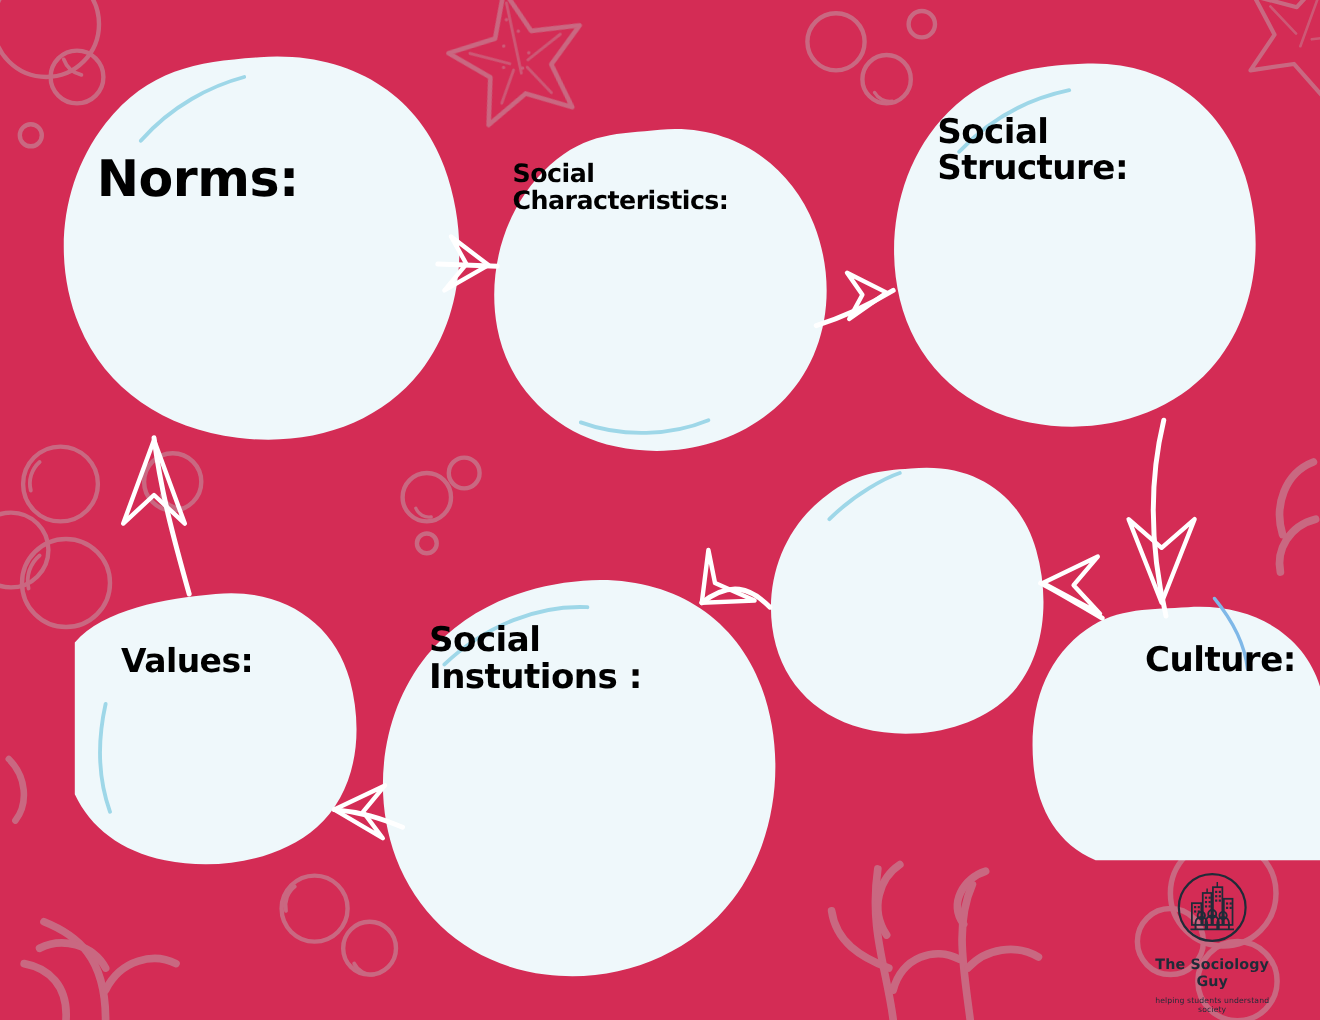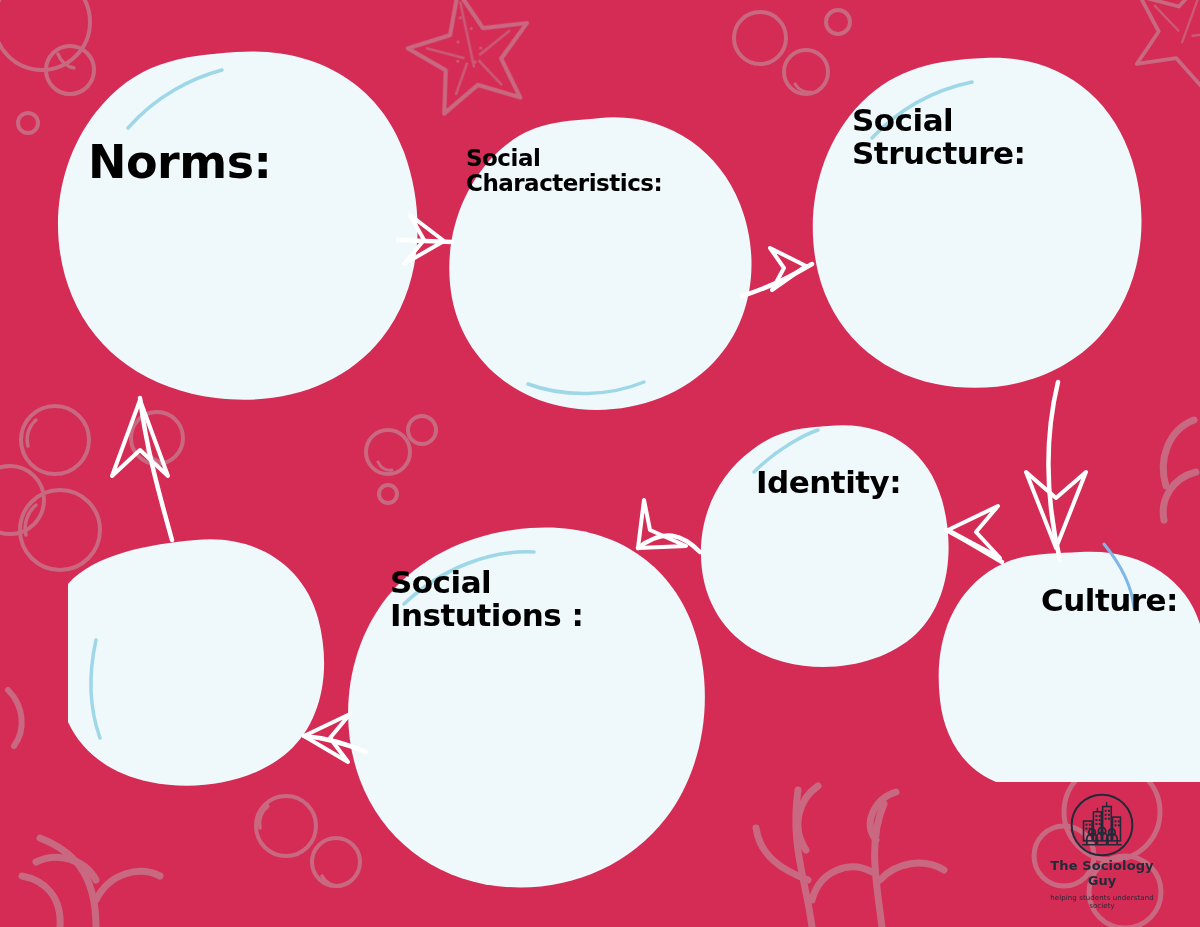--- a/index.html
+++ b/index.html
@@ -51,21 +51,21 @@
     height: 112px;
     z-index: 6;
     text-align: center;
   }
   #logo .logo-mark { display:block; margin: 0 auto; }
   #logo .logo-name {
     font-family: "DejaVu Sans", "Liberation Sans", sans-serif;
     font-size: 13px;
     font-weight: 700;
     color: #1f2b38;
-    margin-top: 0;
+    margin-top: 12px;
     letter-spacing: 0.1px;
   }
   #logo .logo-tag {
     font-family: "DejaVu Sans", "Liberation Sans", sans-serif;
     font-size: 7px;
     font-weight: 400;
     color: #1f2b38;
     margin-top: 6px;
     letter-spacing: 0.1px;
   }
@@ -261,25 +261,25 @@
     <div class="node-label" style="left:88px; top:138px; width:260px; font-size:46px; text-align:left;">Norms:</div>
 
     <div class="node-label" style="left:466px; top:146px; width:260px; font-size:23px;">Social
 Characteristics:</div>
 
     <div class="node-label" style="left:852px; top:104px; width:268px; font-size:31px;">Social
 Structure:</div>
 
     <div class="node-label" style="left:978px; top:584px; width:200px; font-size:31px; text-align:right;">Culture:</div>
 
-    <div class="node-label" style="left:756px; top:466px; width:190px; font-size:31px; text-align:left;">Identity:</div>
 
     <div class="node-label" style="left:390px; top:566px; width:260px; font-size:31px;">Social
 Instutions :</div>
 
+    <div class="node-label" style="left:110px; top:586px; width:200px; font-size:30px; text-align:left;">Values:</div>
   </div>
 
   <div id="logo">
     <svg class="logo-mark" width="66" height="66" viewBox="0 0 100 100" aria-hidden="true">
       <circle cx="50" cy="50" r="46" fill="none" stroke="#1f2b38" stroke-width="3"></circle>
 
       <g fill="none" stroke="#1f2b38" stroke-width="2.4">
         <rect x="22" y="44" width="13" height="30"></rect>
         <rect x="37" y="30" width="12" height="44"></rect>
         <rect x="51" y="22" width="13" height="52"></rect>

